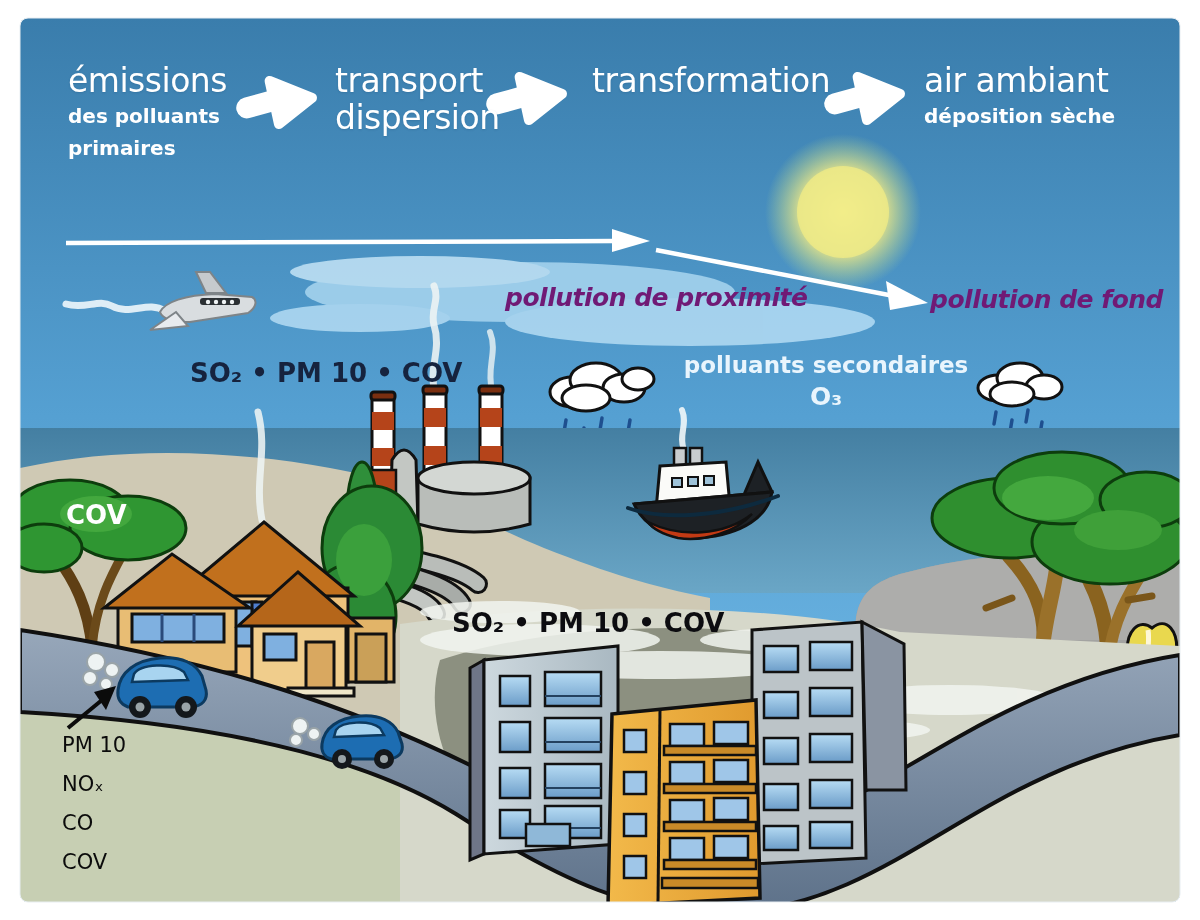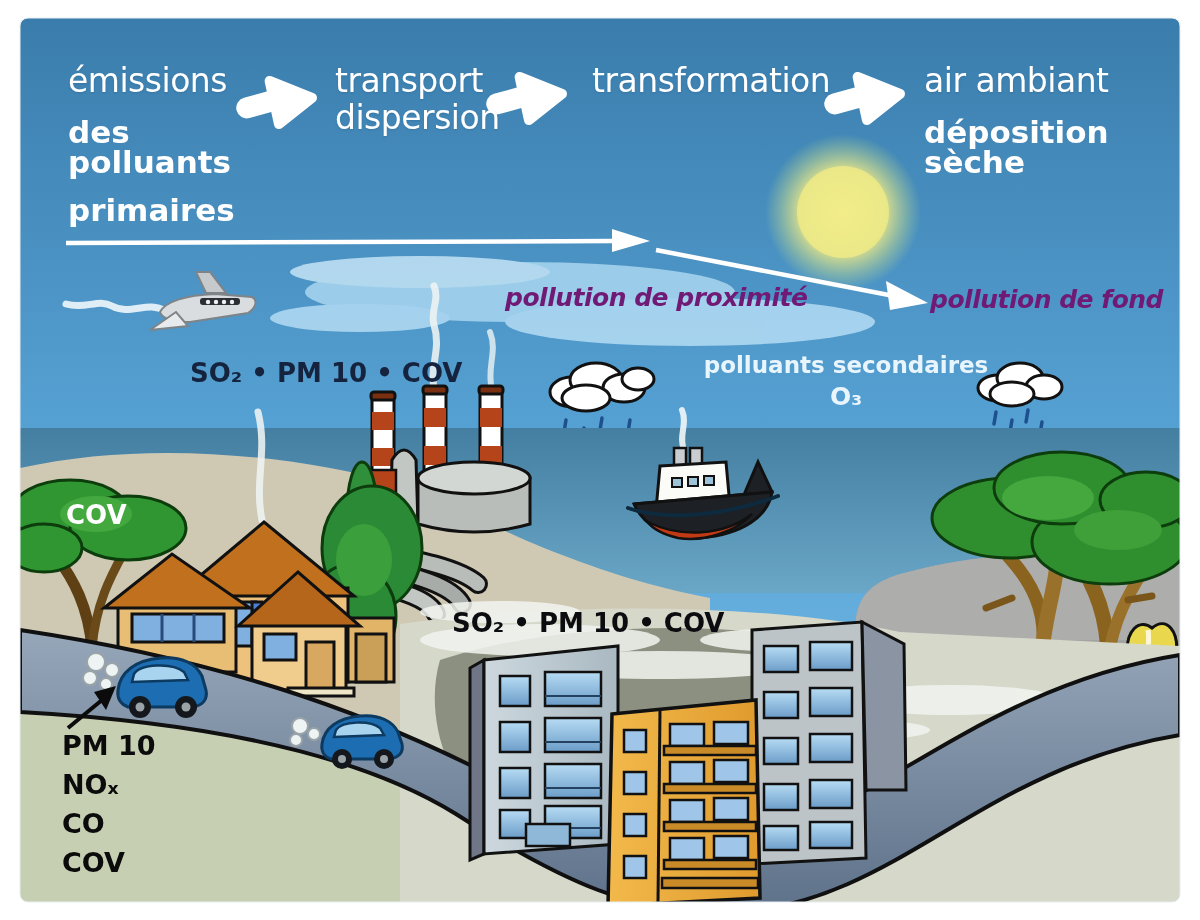--- a/index.html
+++ b/index.html
@@ -2,29 +2,29 @@
 <html><head>
 <meta charset="utf-8">
 <style>
   html,body{margin:0;padding:0;background:#ffffff;}
   body{width:1200px;height:920px;position:relative;overflow:hidden;
        font-family:"DejaVu Sans","Liberation Sans",sans-serif;}
   .scene-svg{position:absolute;left:0;top:0;width:1200px;height:920px;}
   .stage{position:absolute;color:#ffffff;z-index:5;}
   .stage-title div{font-size:33px;font-weight:400;line-height:37px;letter-spacing:-0.5px;
        text-shadow:0 1px 2px rgba(30,80,120,.25);}
-  .stage-detail div{font-size:31px;font-weight:700;line-height:30px;margin-top:18px;}
+  .stage-detail div{font-size:20px;font-weight:700;line-height:30px;margin-top:2px;}
   .lbl{position:absolute;z-index:6;white-space:nowrap;}
   .lbl-italic{font-style:italic;font-weight:800;font-size:25px;color:#701a75;letter-spacing:-0.5px;}
   .lbl-dark{font-weight:800;font-size:26px;color:#16233e;}
   .lbl-black{font-weight:800;font-size:26px;color:#0c0c10;}
   .lbl-white{font-weight:800;font-size:26px;color:#ffffff;}
-  .lbl-pale{font-weight:700;font-size:23px;color:#e9f5fd;text-align:center;width:300px;line-height:30px;margin-left:20px;}
+  .lbl-pale{font-weight:700;font-size:23px;color:#e9f5fd;text-align:center;width:300px;line-height:30px;}
   .traffic{position:absolute;z-index:6;}
-  .traffic div{font-weight:700;font-size:27px;color:#0b0b0b;line-height:39px;}
+  .traffic div{font-weight:400;font-size:21px;color:#0b0b0b;line-height:39px;}
 </style>
 </head>
 <body>
 
 <svg class="scene-svg" viewBox="0 0 1200 920">
   <defs>
     <linearGradient id="skyG" x1="0" y1="0" x2="0" y2="1">
       <stop offset="0" stop-color="#3a7dac"></stop>
         <stop offset="0.45" stop-color="#55a0d2"></stop>
         <stop offset="1" stop-color="#79c0ec"></stop>

